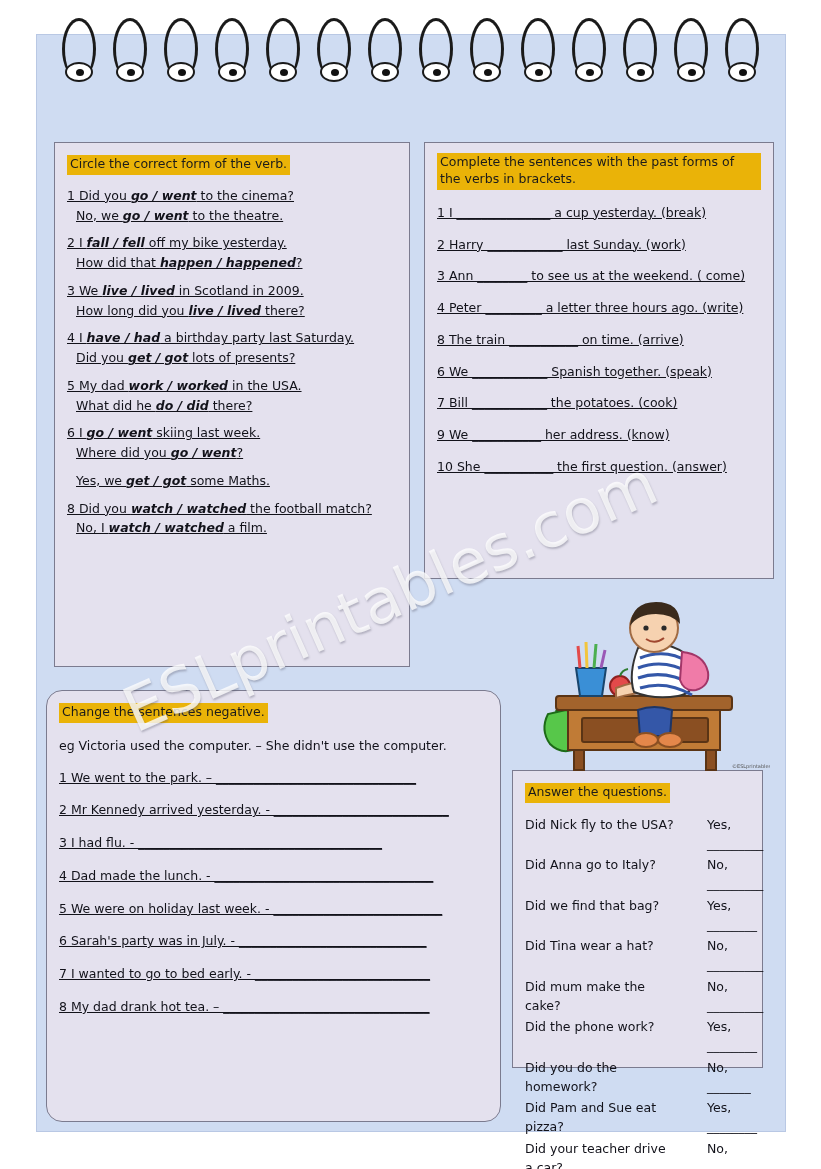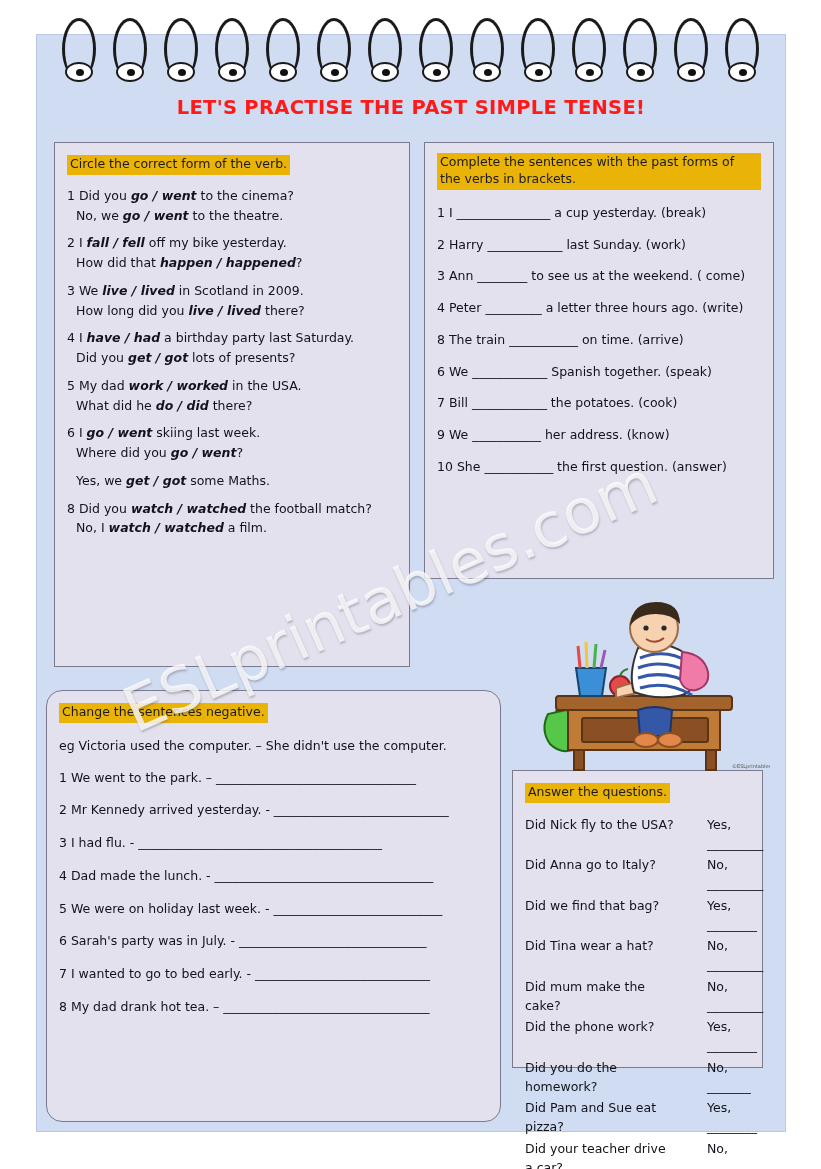--- a/index.html
+++ b/index.html
@@ -82,21 +82,21 @@
     color: #1b1b1b;
     font-size: 12.5px;
     padding: 1px 3px 2px 3px;
     line-height: 1.35;
   }
   .body-text {
     font-size: 12.5px;
     color: #12121a;
     line-height: 1.5;
   }
-  .qline { margin: 0 0 1px 0; white-space: pre-wrap; }
+  .qline { margin: 0 0 1px 0; white-space: pre-wrap; text-decoration: underline; }
   b.opt { font-weight: bold; font-style: italic; }
 
   
   #box1 { left: 54px; top: 142px; width: 356px; height: 525px; padding: 10px 12px 0 12px; }
   #box1 .item { margin-bottom: 9px; }
   #box1 .item .l1, #box1 .item .l2 { display: block; }
   #box1 .item .l2 { padding-left: 9px; }
   #box1 .list { margin-top: 12px; }
 
   
@@ -205,23 +205,20 @@
       <div class="coil" style="left: 638px;">
         <div class="loop"></div>
         <div class="hole"></div>
       </div>
       <div class="coil" style="left: 689px;">
         <div class="loop"></div>
         <div class="hole"></div>
       </div>
     </div>
 
-  <div class="notepad-title-holder" style="position:absolute;left:36px;top:0;width:750px;height:140px;">
-    <div class="title">LET'S PRACTISE THE PAST SIMPLE TENSE!</div>
-  </div>
 
   <div class="box" id="box1">
     <span class="hdr">Circle the correct form of the verb.</span>
     <div class="list body-text" id="box1-list">
         <div class="item">
           <span class="l1 qline">1 Did you <b class="opt">go / went</b> to the cinema?</span>
           <span class="l2 qline">No, we <b class="opt">go / went</b> to the theatre.</span>
         </div>
         <div class="item">
           <span class="l1 qline">2 I <b class="opt">fall / fell</b> off my bike yesterday.</span>

